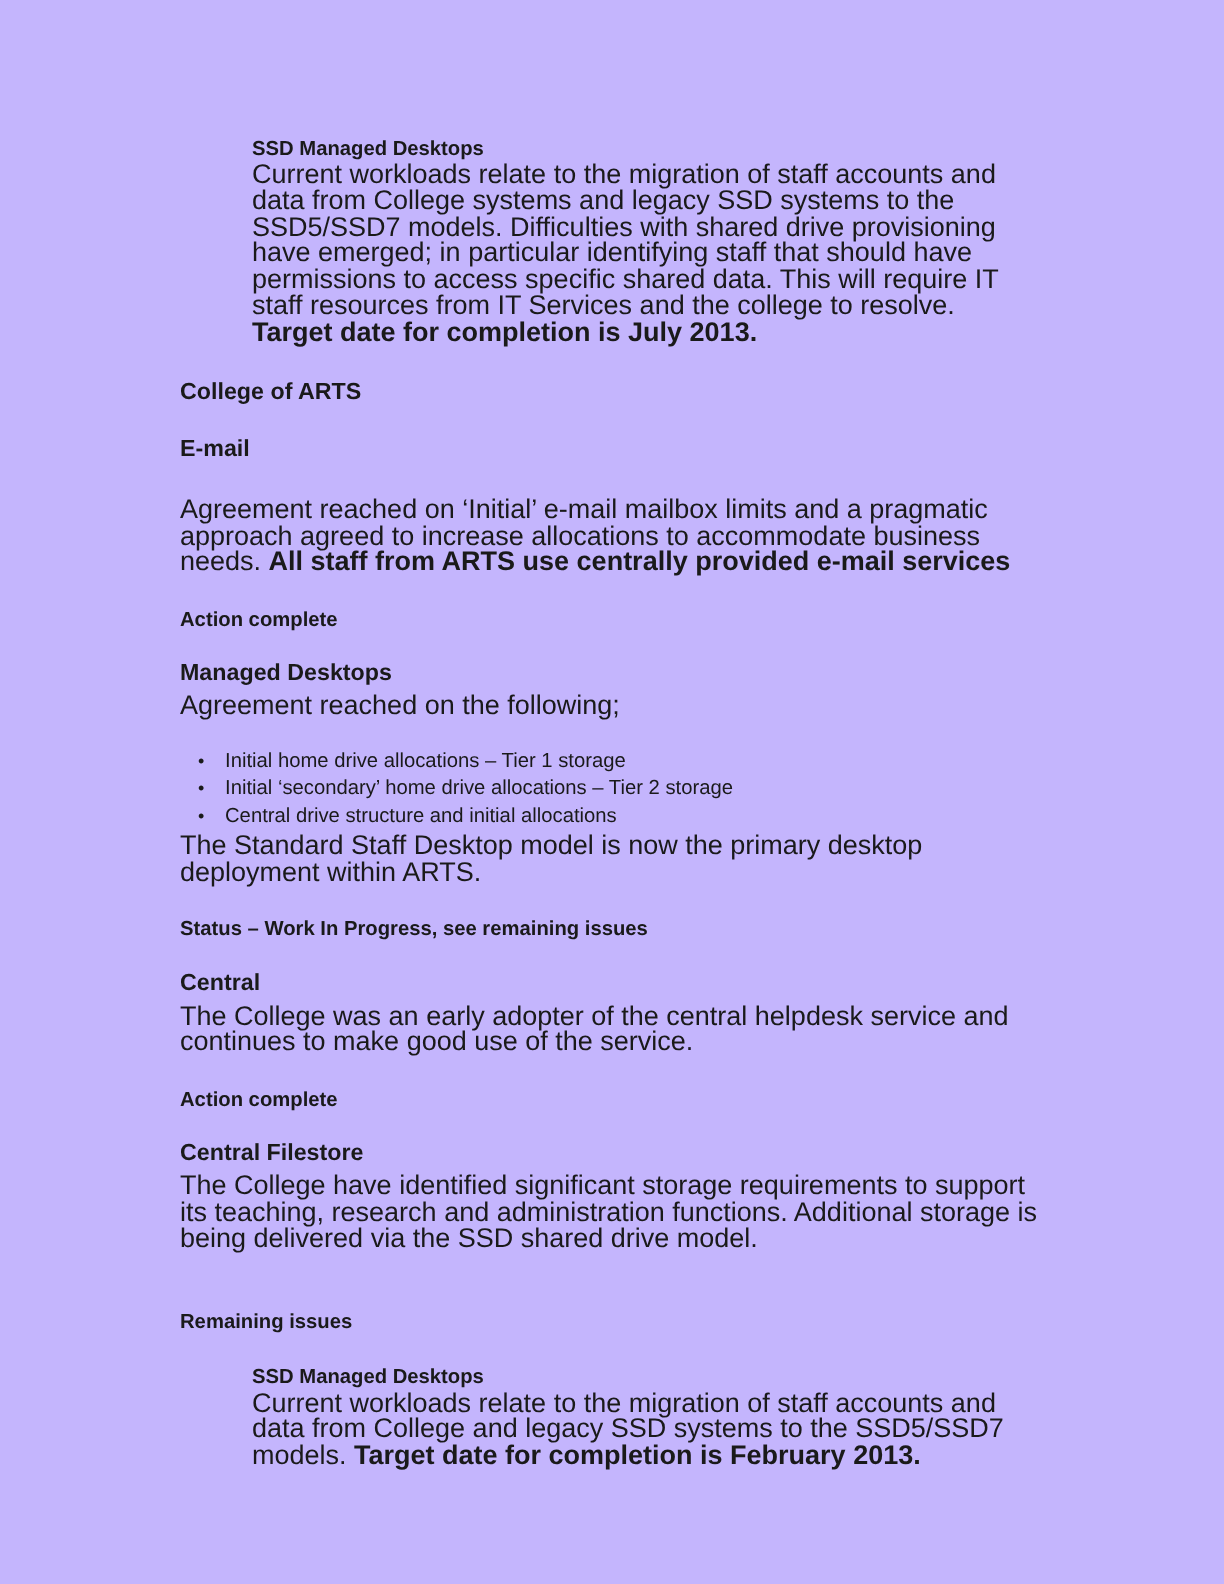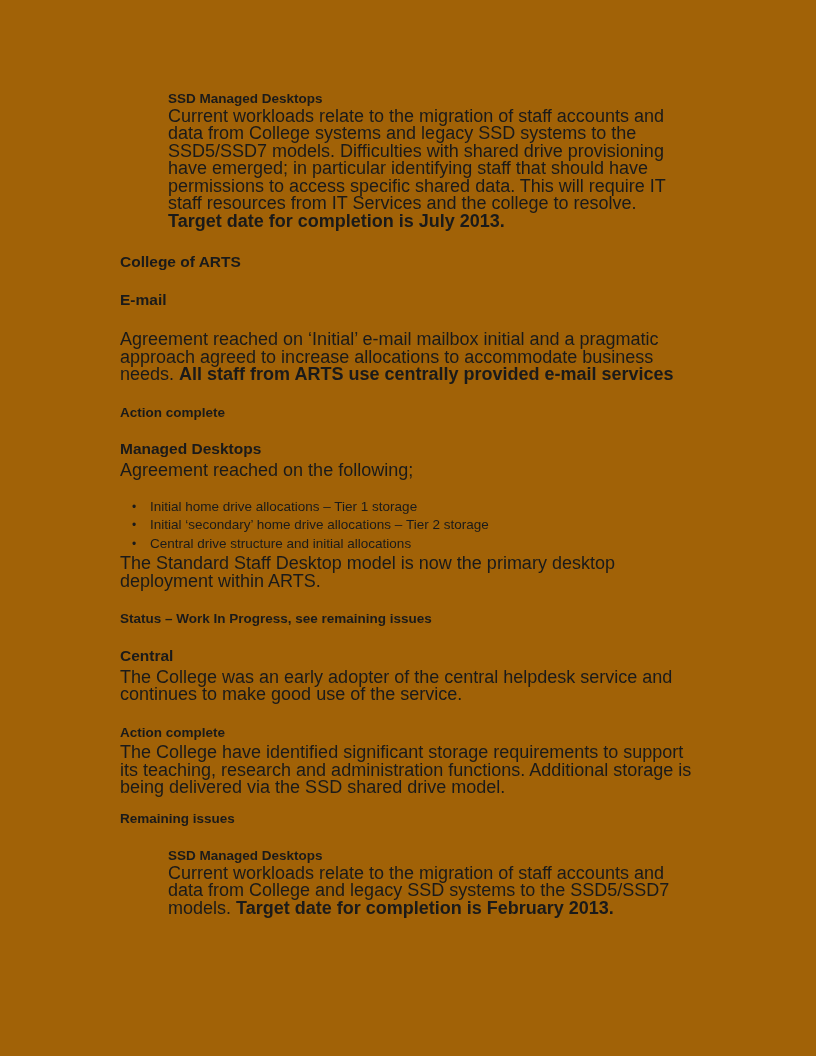--- a/index.html
+++ b/index.html
@@ -7,21 +7,21 @@
   body {
     width: 816px;
     height: 1056px;
     font-family: "Liberation Sans", sans-serif;
     color: #1a1a1a;
     overflow: hidden;
   }
   .page {
     width: 816px;
     height: 1056px;
-    background: #a16207;
+    background: #c4b5fd;
     padding: 90px 120px 0 120px;
   }
   .body-text {
     font-size: 18px;
     line-height: 17.5px;
   }
   .indent-block {
     margin-left: 48px;
     margin-right: 12px;
   }
@@ -35,21 +35,21 @@
     line-height: 20px;
     font-weight: bold;
   }
   .mt-doc-head { margin-top: 22px; }
   .mt-sub { margin-top: 18px; }
   .mt-para { margin-top: 21px; }
   .mt-status { margin-top: 20px; }
   .mt-tight { margin-top: 3px; }
   .mt-list { margin-top: 18px; }
   .mt-summary { margin-top: 2px; }
-  .mt-remain { margin-top: 13px; }
+  .mt-remain { margin-top: 37px; }
   .bullet-list { margin-left: 12px; }
   .bullet-item {
     display: flex;
     font-size: 13.5px;
     line-height: 18.5px;
   }
   .bullet-glyph {
     width: 18px;
     flex: 0 0 18px;
     text-align: left;
@@ -64,21 +64,21 @@
 <div class="page">
 
   <div class="indent-block">
     <div class="bold-line">SSD Managed Desktops</div>
     <div class="body-text"><span>Current workloads relate to the migration of staff accounts and data from College systems and legacy SSD systems to the SSD5/SSD7 models. Difficulties with shared drive provisioning have emerged; in particular identifying staff that should have permissions to access specific shared data. This will require IT staff resources from IT Services and the college to resolve. </span><strong>Target date for completion is July 2013.</strong></div>
   </div>
 
   <div class="section-heading mt-doc-head">College of ARTS</div>
 
   <div class="section-heading mt-sub">E-mail</div>
-  <div class="body-text mt-para"><span>Agreement reached on ‘Initial’ e-mail mailbox initial and a pragmatic approach agreed to increase allocations to accommodate business needs. </span><strong>All staff from ARTS use centrally provided e-mail services</strong></div>
+  <div class="body-text mt-para"><span>Agreement reached on ‘Initial’ e-mail mailbox limits and a pragmatic approach agreed to increase allocations to accommodate business needs. </span><strong>All staff from ARTS use centrally provided e-mail services</strong></div>
   <div class="bold-line mt-status">Action complete</div>
 
   <div class="section-heading mt-sub">Managed Desktops</div>
   <div class="body-text mt-tight">Agreement reached on the following;</div>
 
   <div class="bullet-list mt-list">
     <div class="bullet-item">
       <span class="bullet-glyph">•</span>
       <span class="bullet-text">Initial home drive allocations – Tier 1 storage</span>
     </div>
@@ -92,20 +92,21 @@
     </div>
   </div>
 
   <div class="body-text mt-summary">The Standard Staff Desktop model is now the primary desktop deployment within ARTS.</div>
   <div class="bold-line mt-status">Status – Work In Progress, see remaining issues</div>
 
   <div class="section-heading mt-sub">Central</div>
   <div class="body-text mt-tight">The College was an early adopter of the central helpdesk service and continues to make good use of the service.</div>
   <div class="bold-line mt-status">Action complete</div>
 
+  <div class="section-heading mt-sub">Central Filestore</div>
   <div class="body-text mt-tight">The College have identified significant storage requirements to support its teaching, research and administration functions. Additional storage is being delivered via the SSD shared drive model.</div>
 
   <div class="bold-line mt-remain">Remaining issues</div>
 
   <div class="indent-block mt-status">
     <div class="bold-line">SSD Managed Desktops</div>
     <div class="body-text"><span>Current workloads relate to the migration of staff accounts and data from College and legacy SSD systems to the SSD5/SSD7 models. </span><strong>Target date for completion is February 2013.</strong></div>
   </div>
 
 </div>

